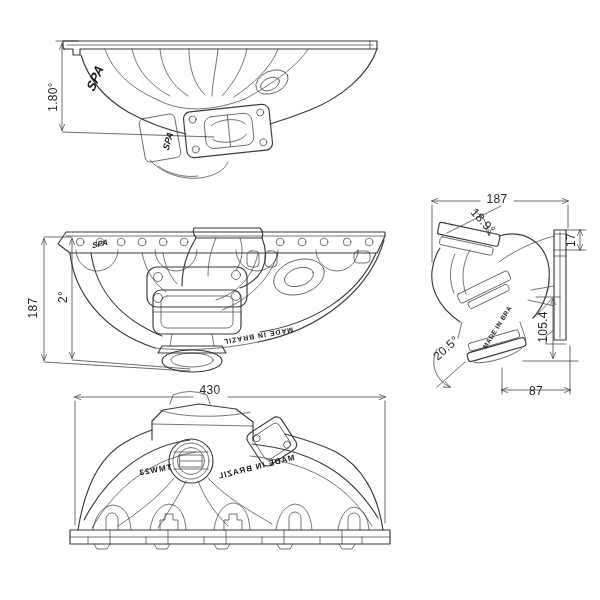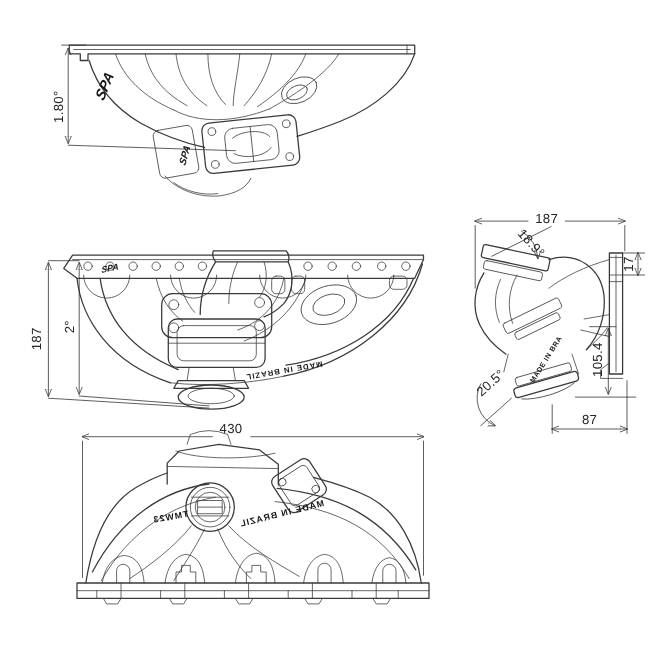--- a/index.html
+++ b/index.html
@@ -280,21 +280,21 @@
 
   <div class="lbl" style="left:53px;top:97px;transform:translate(-50%,-50%) rotate(-90deg);">1.80°</div>
   <div class="lbl" style="left:33px;top:308px;transform:translate(-50%,-50%) rotate(-90deg);">187</div>
   <div class="lbl" style="left:63px;top:297px;transform:translate(-50%,-50%) rotate(-90deg);">2°</div>
   <div class="lbl" style="left:210px;top:390px;transform:translate(-50%,-50%);">430</div>
   <div class="lbl" style="left:497px;top:199px;transform:translate(-50%,-50%);">187</div>
   <div class="lbl" style="left:483px;top:221px;transform:translate(-50%,-50%) rotate(48deg);">18.9°</div>
   <div class="lbl" style="left:571px;top:240px;transform:translate(-50%,-50%) rotate(-90deg);">17</div>
   <div class="lbl" style="left:543px;top:327px;transform:translate(-50%,-50%) rotate(-90deg);">105.4</div>
   <div class="lbl" style="left:446px;top:348px;transform:translate(-50%,-50%) rotate(-42deg);">20.5°</div>
-  <div class="lbl" style="left:536px;top:381px;transform:translate(-50%,-50%);">87</div>
+  <div class="lbl" style="left:536px;top:391px;transform:translate(-50%,-50%);">87</div>
 
   <div class="cast spa" style="left:95px;top:78px;font-size:13px;transform:translate(-50%,-50%) rotate(-68deg) skewX(-10deg);">SPA</div>
   <div class="cast spa" style="left:168px;top:141px;font-size:9px;transform:translate(-50%,-50%) rotate(-75deg) skewX(-10deg);">SPA</div>
   <div class="cast spa" style="left:100px;top:244px;font-size:8px;transform:translate(-50%,-50%) rotate(-12deg) skewX(-10deg);">SPA</div>
   <div class="cast" style="left:258px;top:336px;font-size:7px;letter-spacing:1px;transform:translate(-50%,-50%) rotate(170deg);">MADE IN BRAZIL</div>
   <div class="cast" style="left:155px;top:470px;font-size:8px;letter-spacing:1px;transform:translate(-50%,-50%) scaleX(-1) rotate(10deg);">TMW23</div>
   <div class="cast" style="left:256px;top:467px;font-size:8px;letter-spacing:1px;transform:translate(-50%,-50%) scaleX(-1) rotate(14deg);">MADE IN BRAZIL</div>
   <div class="cast" style="left:497px;top:327px;font-size:6.5px;letter-spacing:.5px;transform:translate(-50%,-50%) rotate(-58deg);">MADE IN BRA</div>
 
 </div>

